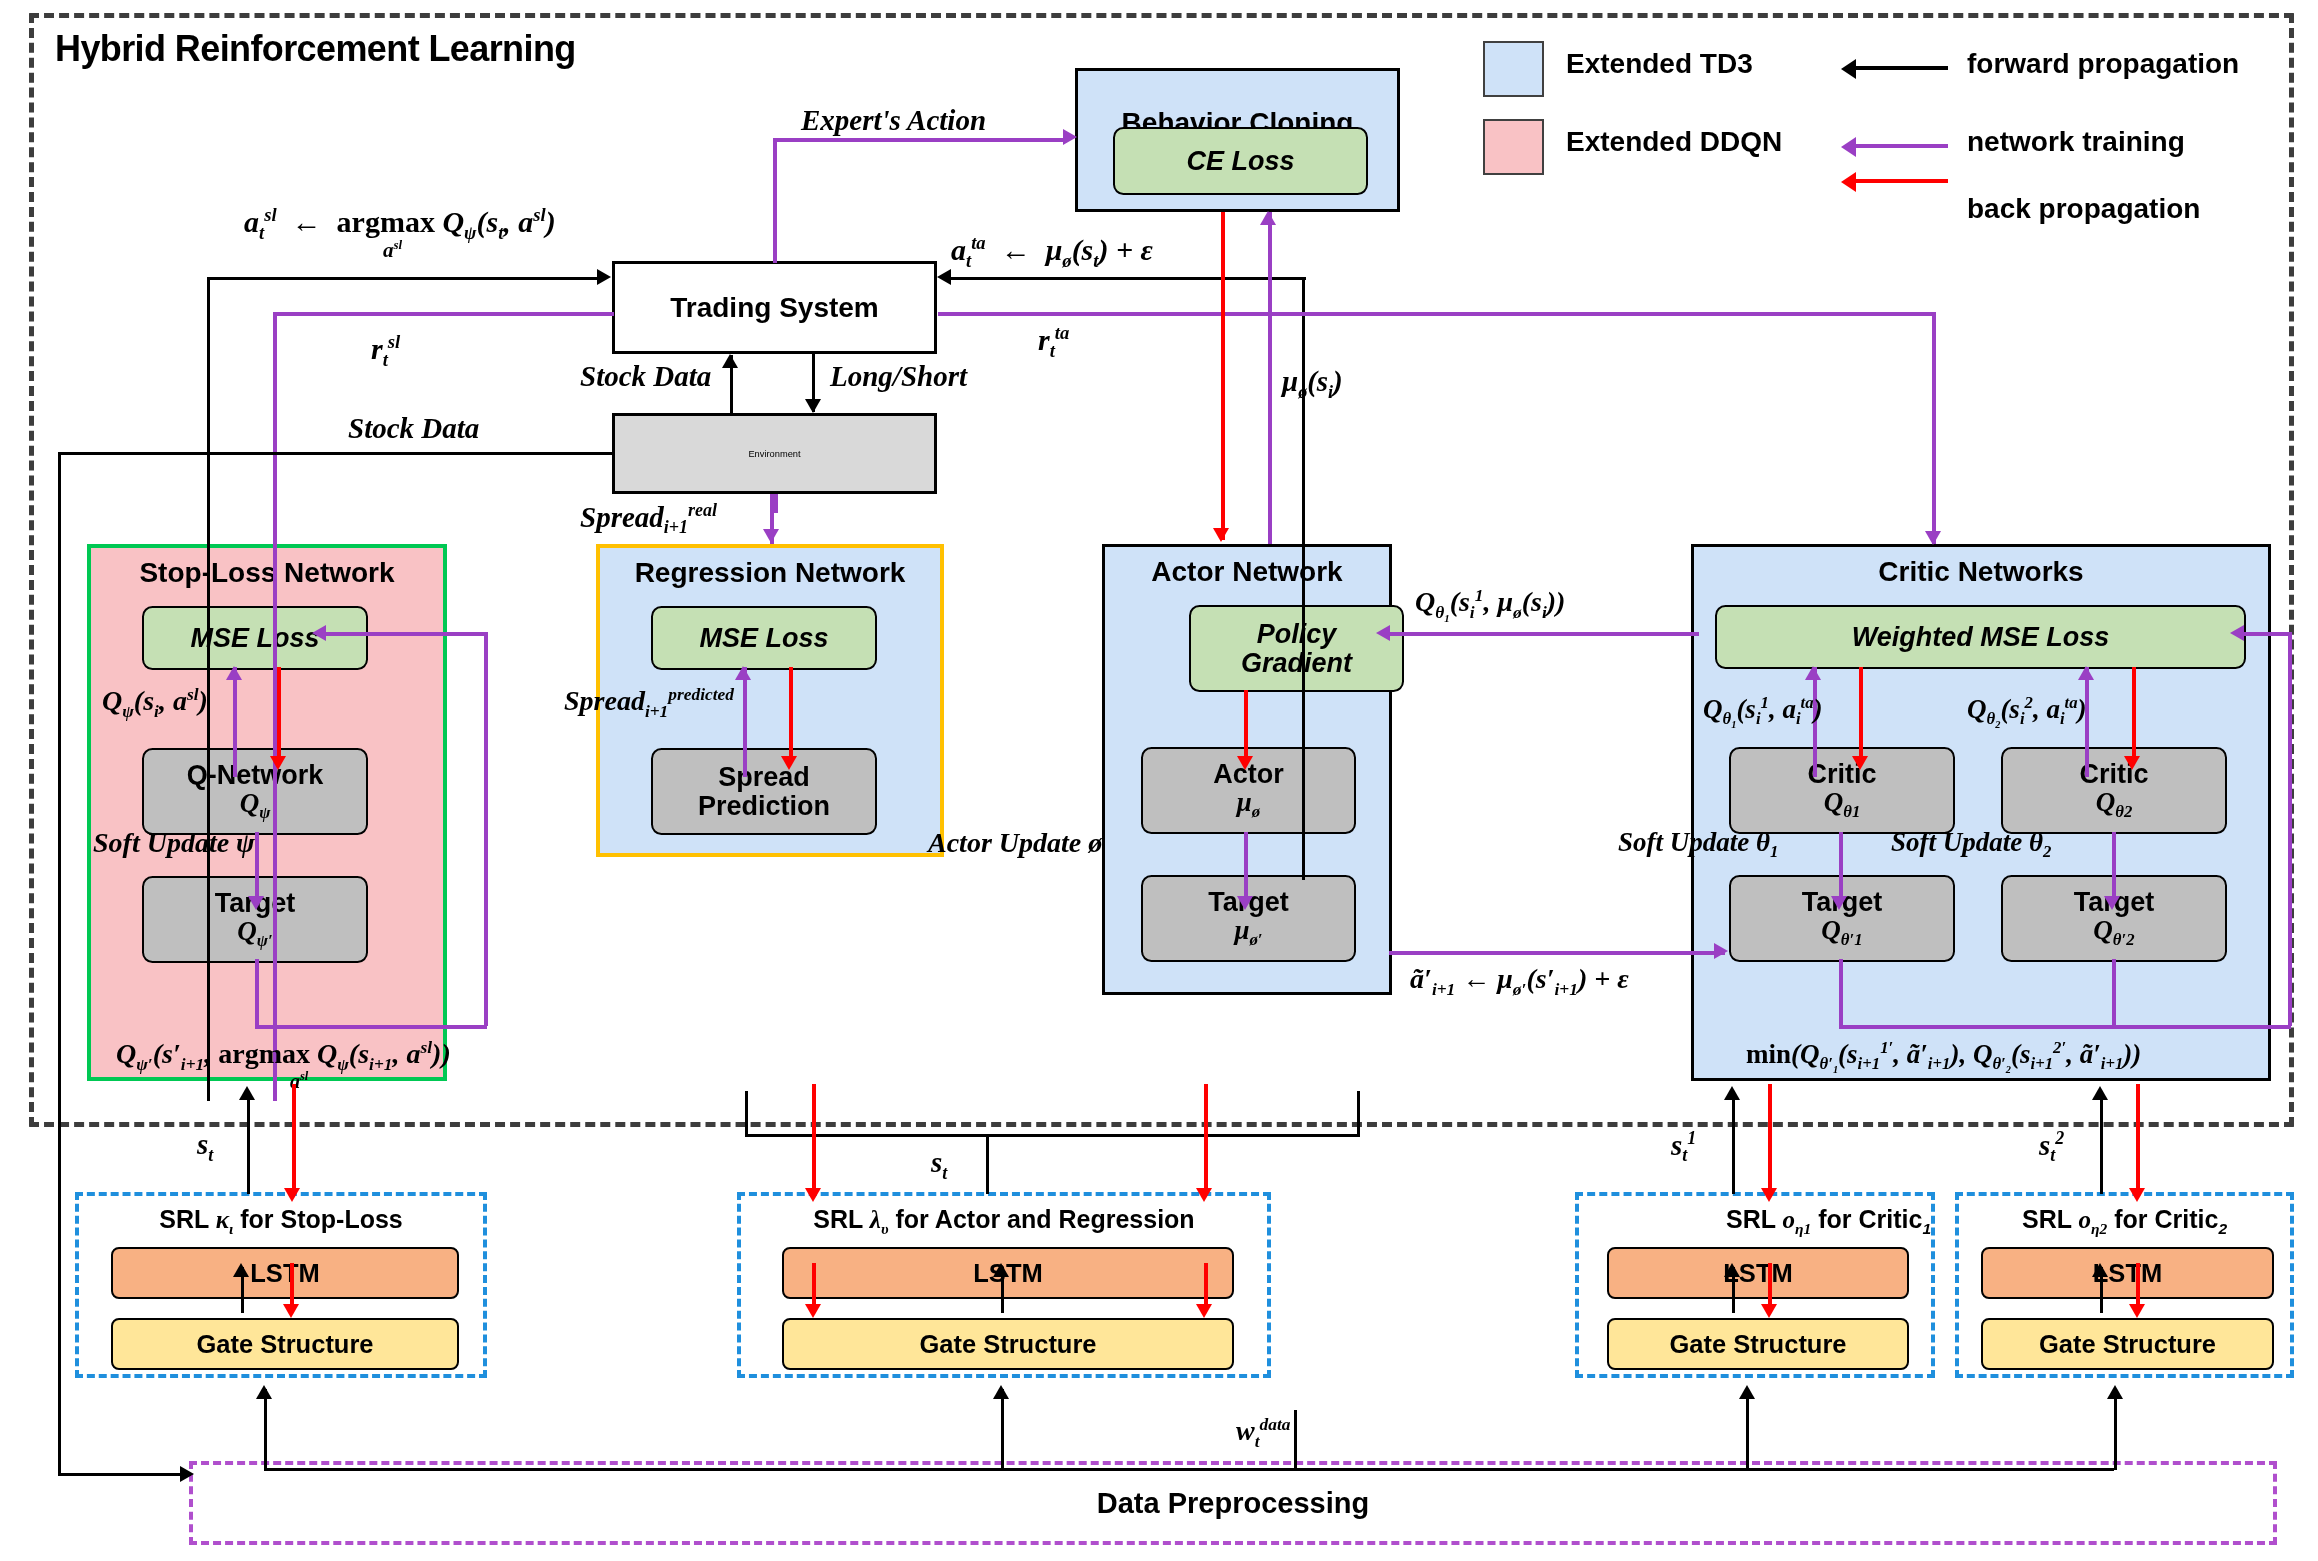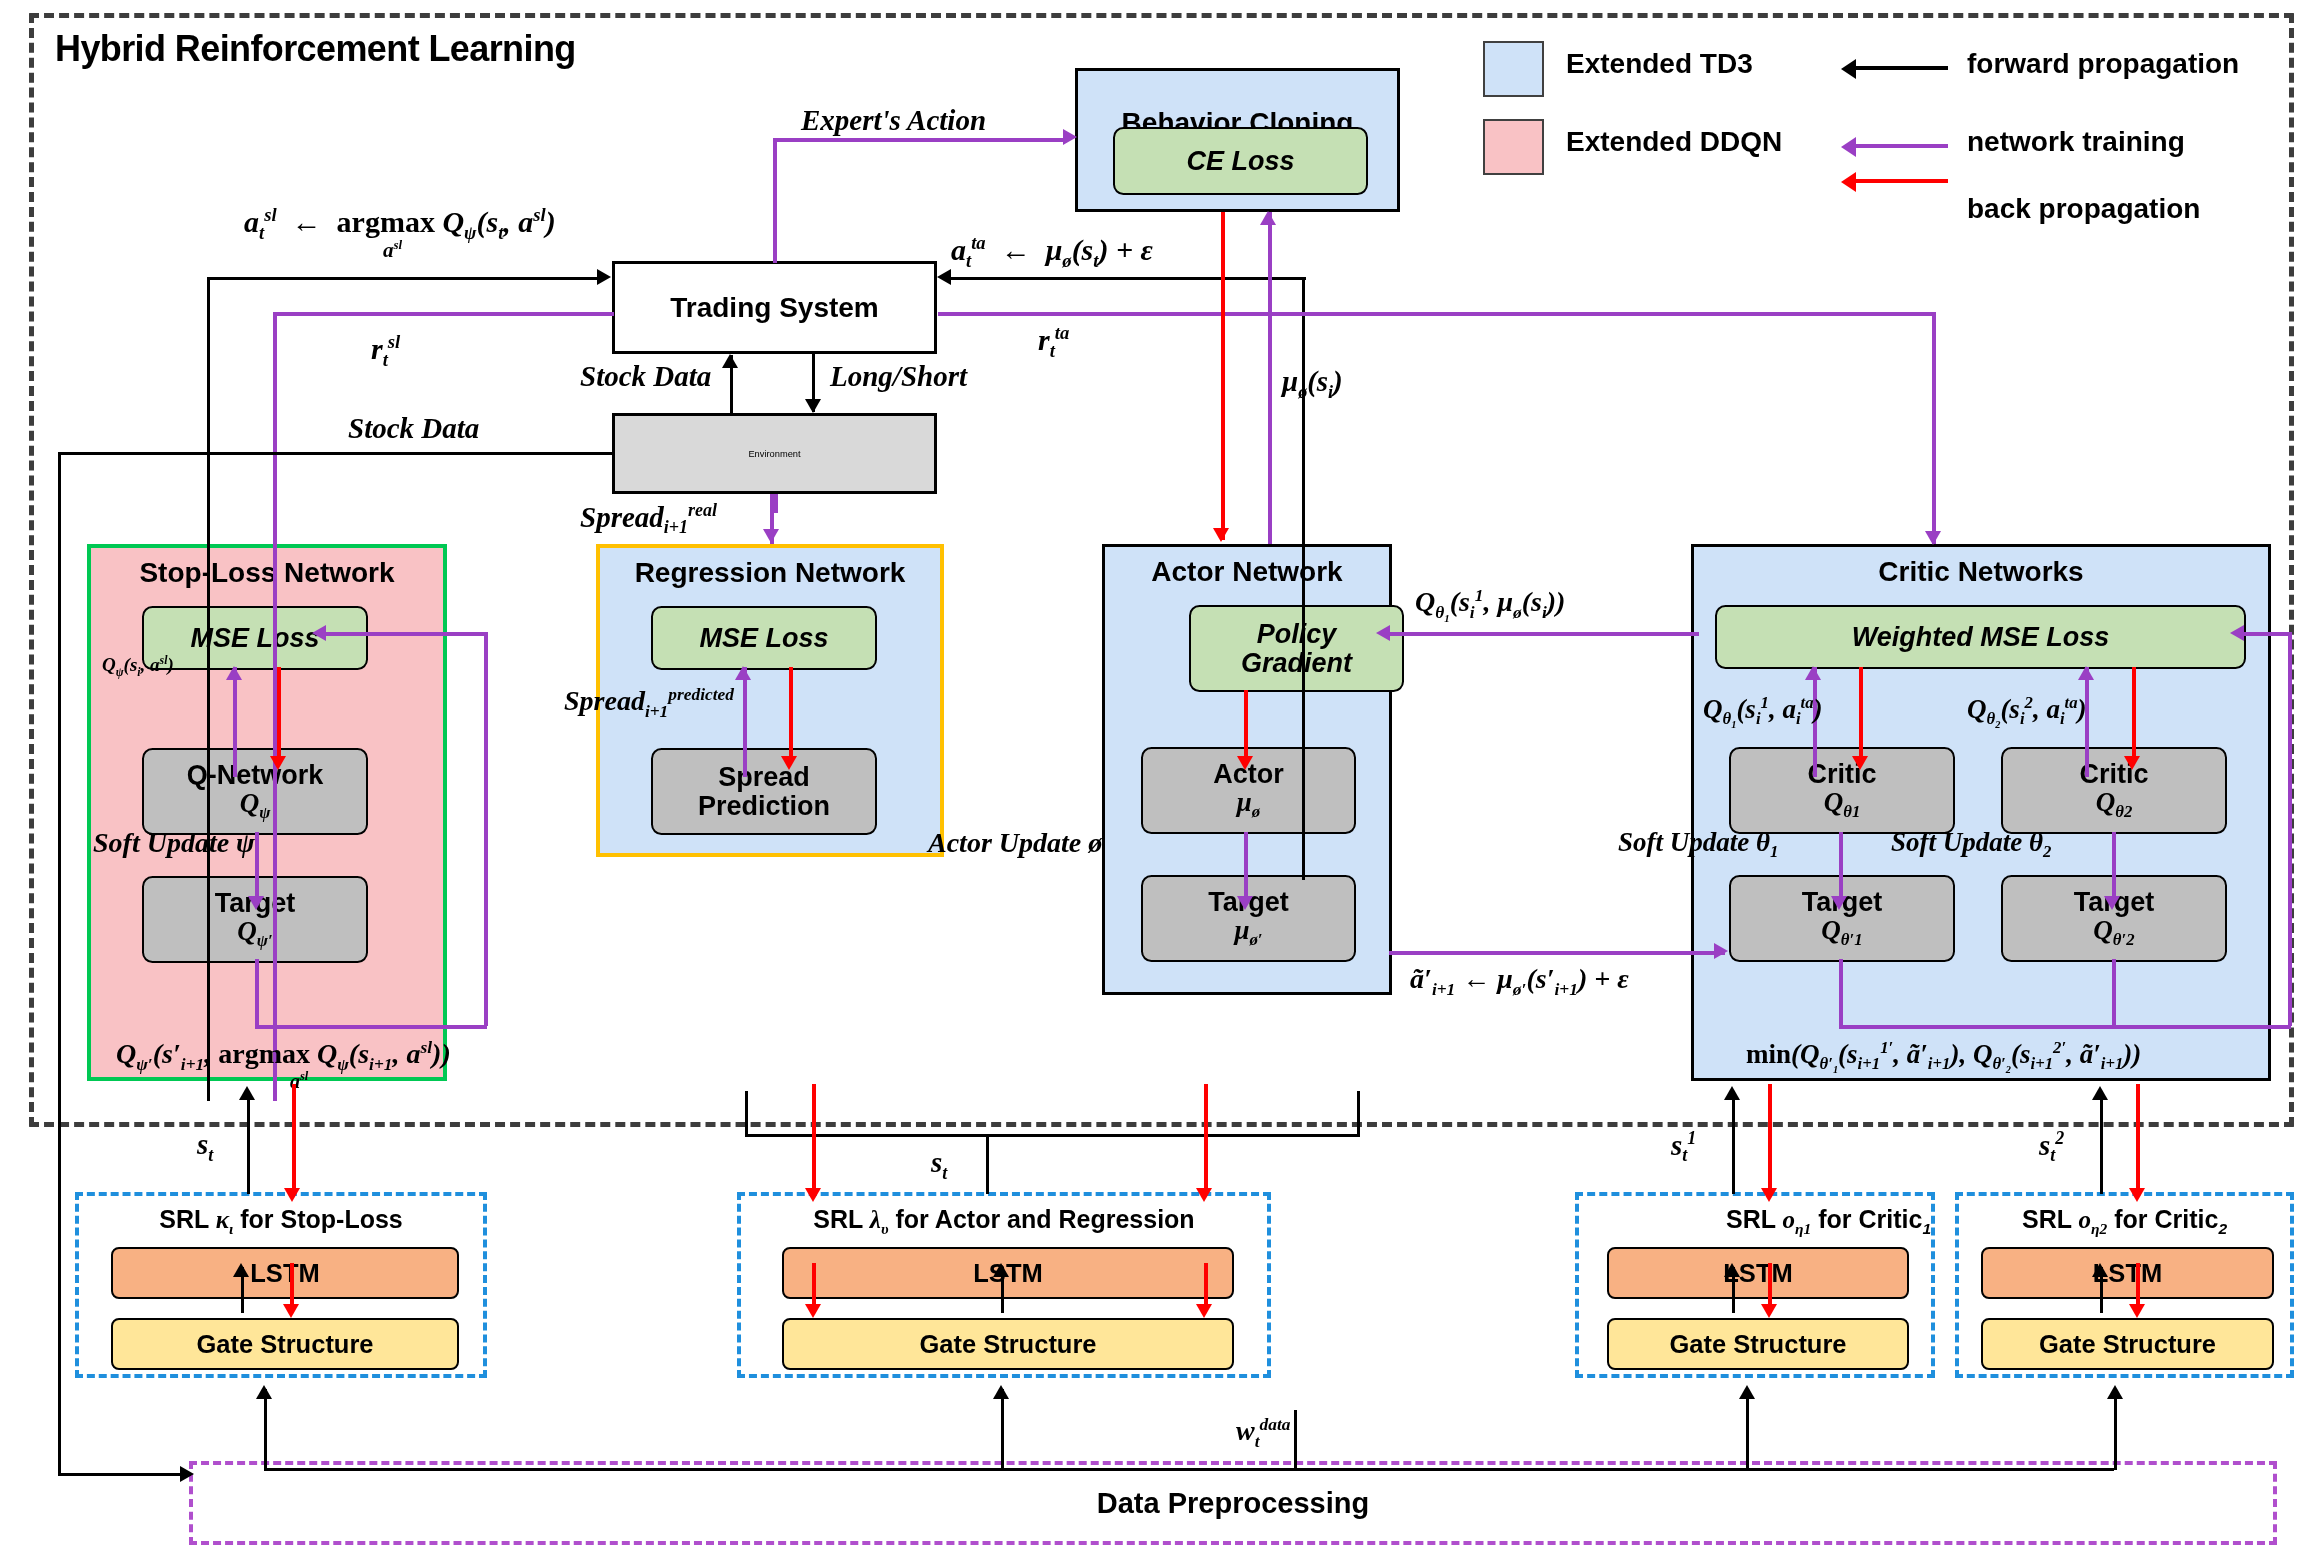--- a/index.html
+++ b/index.html
@@ -299,21 +299,21 @@
   <div class="ln pur v" style="left:770px;top:494px;height:50px;"></div>
   <div class="ar pur down" style="left:763px;top:529px;"></div>
   <div class="abs math" style="left:580px;top:500px;font-size:29px;">
     Spread<sub>i+1</sub><sup>real</sup>
   </div>
 
   <div class="ln pur v" style="left:233px;top:667px;height:110px;"></div>
   <div class="ar pur up" style="left:226px;top:666px;"></div>
   <div class="ln red v" style="left:277px;top:667px;height:93px;"></div>
   <div class="ar red down" style="left:270px;top:756px;"></div>
-  <div class="abs math" style="left:102px;top:654px;font-size:19px;">Q<sub>ψ</sub>(s<sub>i</sub>, a<sup>sl</sup>)</div>
+  <div class="abs math" style="left:102px;top:685px;font-size:28px;">Q<sub>ψ</sub>(s<sub>i</sub>, a<sup>sl</sup>)</div>
 
   <div class="ln pur v" style="left:255px;top:832px;height:70px;"></div>
   <div class="ar pur down" style="left:248px;top:896px;"></div>
   <div class="abs lbl-it" style="left:93px;top:827px;font-size:28px;">Soft Update ψ</div>
 
   <div class="ln pur v" style="left:255px;top:959px;height:70px;"></div>
   <div class="ln pur h" style="left:255px;top:1025px;width:232px;"></div>
   <div class="ln pur v" style="left:484px;top:632px;height:394px;"></div>
   <div class="ln pur h" style="left:323px;top:632px;width:164px;"></div>
   <div class="ar pur left" style="left:312px;top:625px;"></div>

